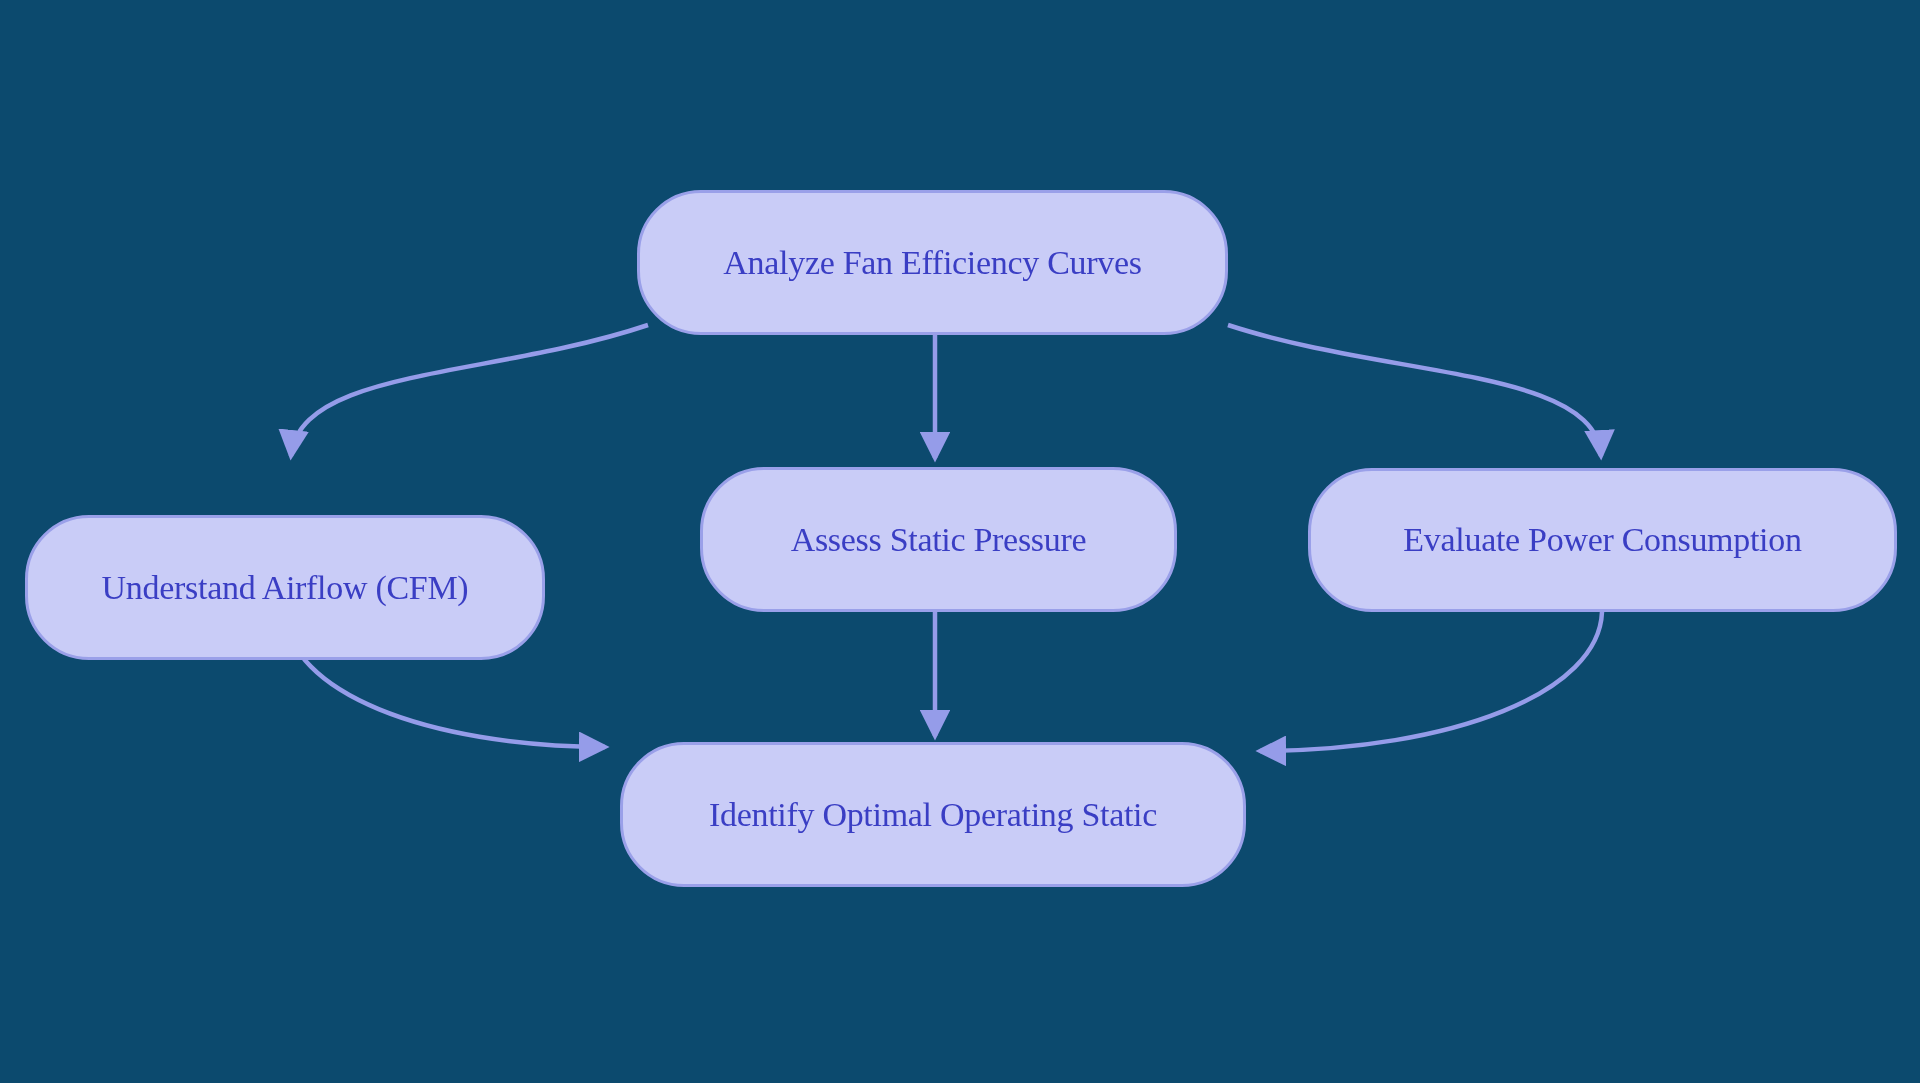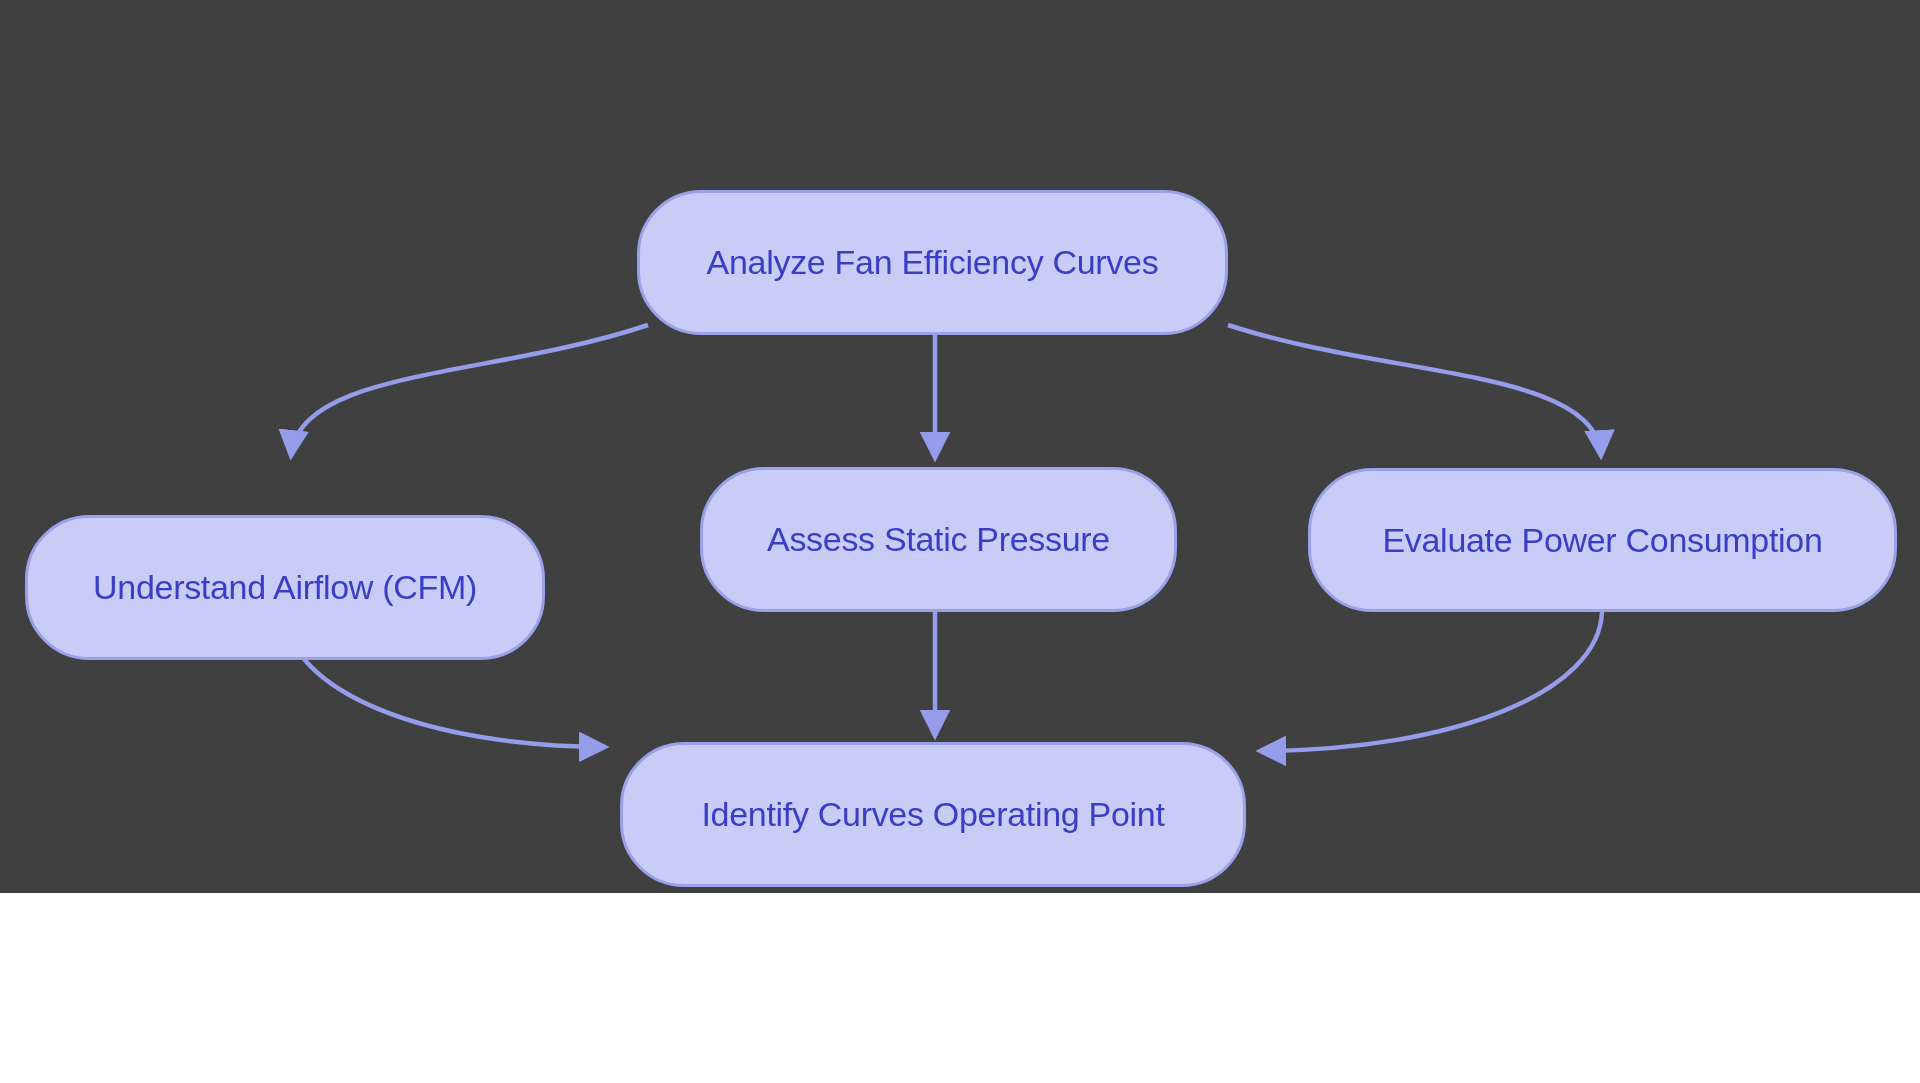--- a/index.html
+++ b/index.html
@@ -3,24 +3,24 @@
 <meta charset="utf-8">
 <style>
   html, body {
     margin: 0;
     padding: 0;
     background: #ffffff;
   }
   .canvas {
     position: relative;
     width: 1920px;
-    height: 893px;
-    background: #404040;
+    height: 1083px;
+    background: #0c4a6e;
     overflow: hidden;
-    font-family: Liberation Sans, sans-serif;
+    font-family: Liberation Serif, serif;
   }
   .edge-layer {
     position: absolute;
     left: 0;
     top: 0;
     width: 1920px;
     height: 1083px;
     pointer-events: none;
   }
   .edge {
@@ -78,16 +78,16 @@
 
   <div class="node node-power">
     <span>Evaluate Power Consumption</span>
   </div>
 
   <div class="node node-pressure">
     <span>Assess Static Pressure</span>
   </div>
 
   <div class="node node-optimal">
-    <span>Identify Curves Operating Point</span>
+    <span>Identify Optimal Operating Static</span>
   </div>
 
 </div>
 
 </body></html>

